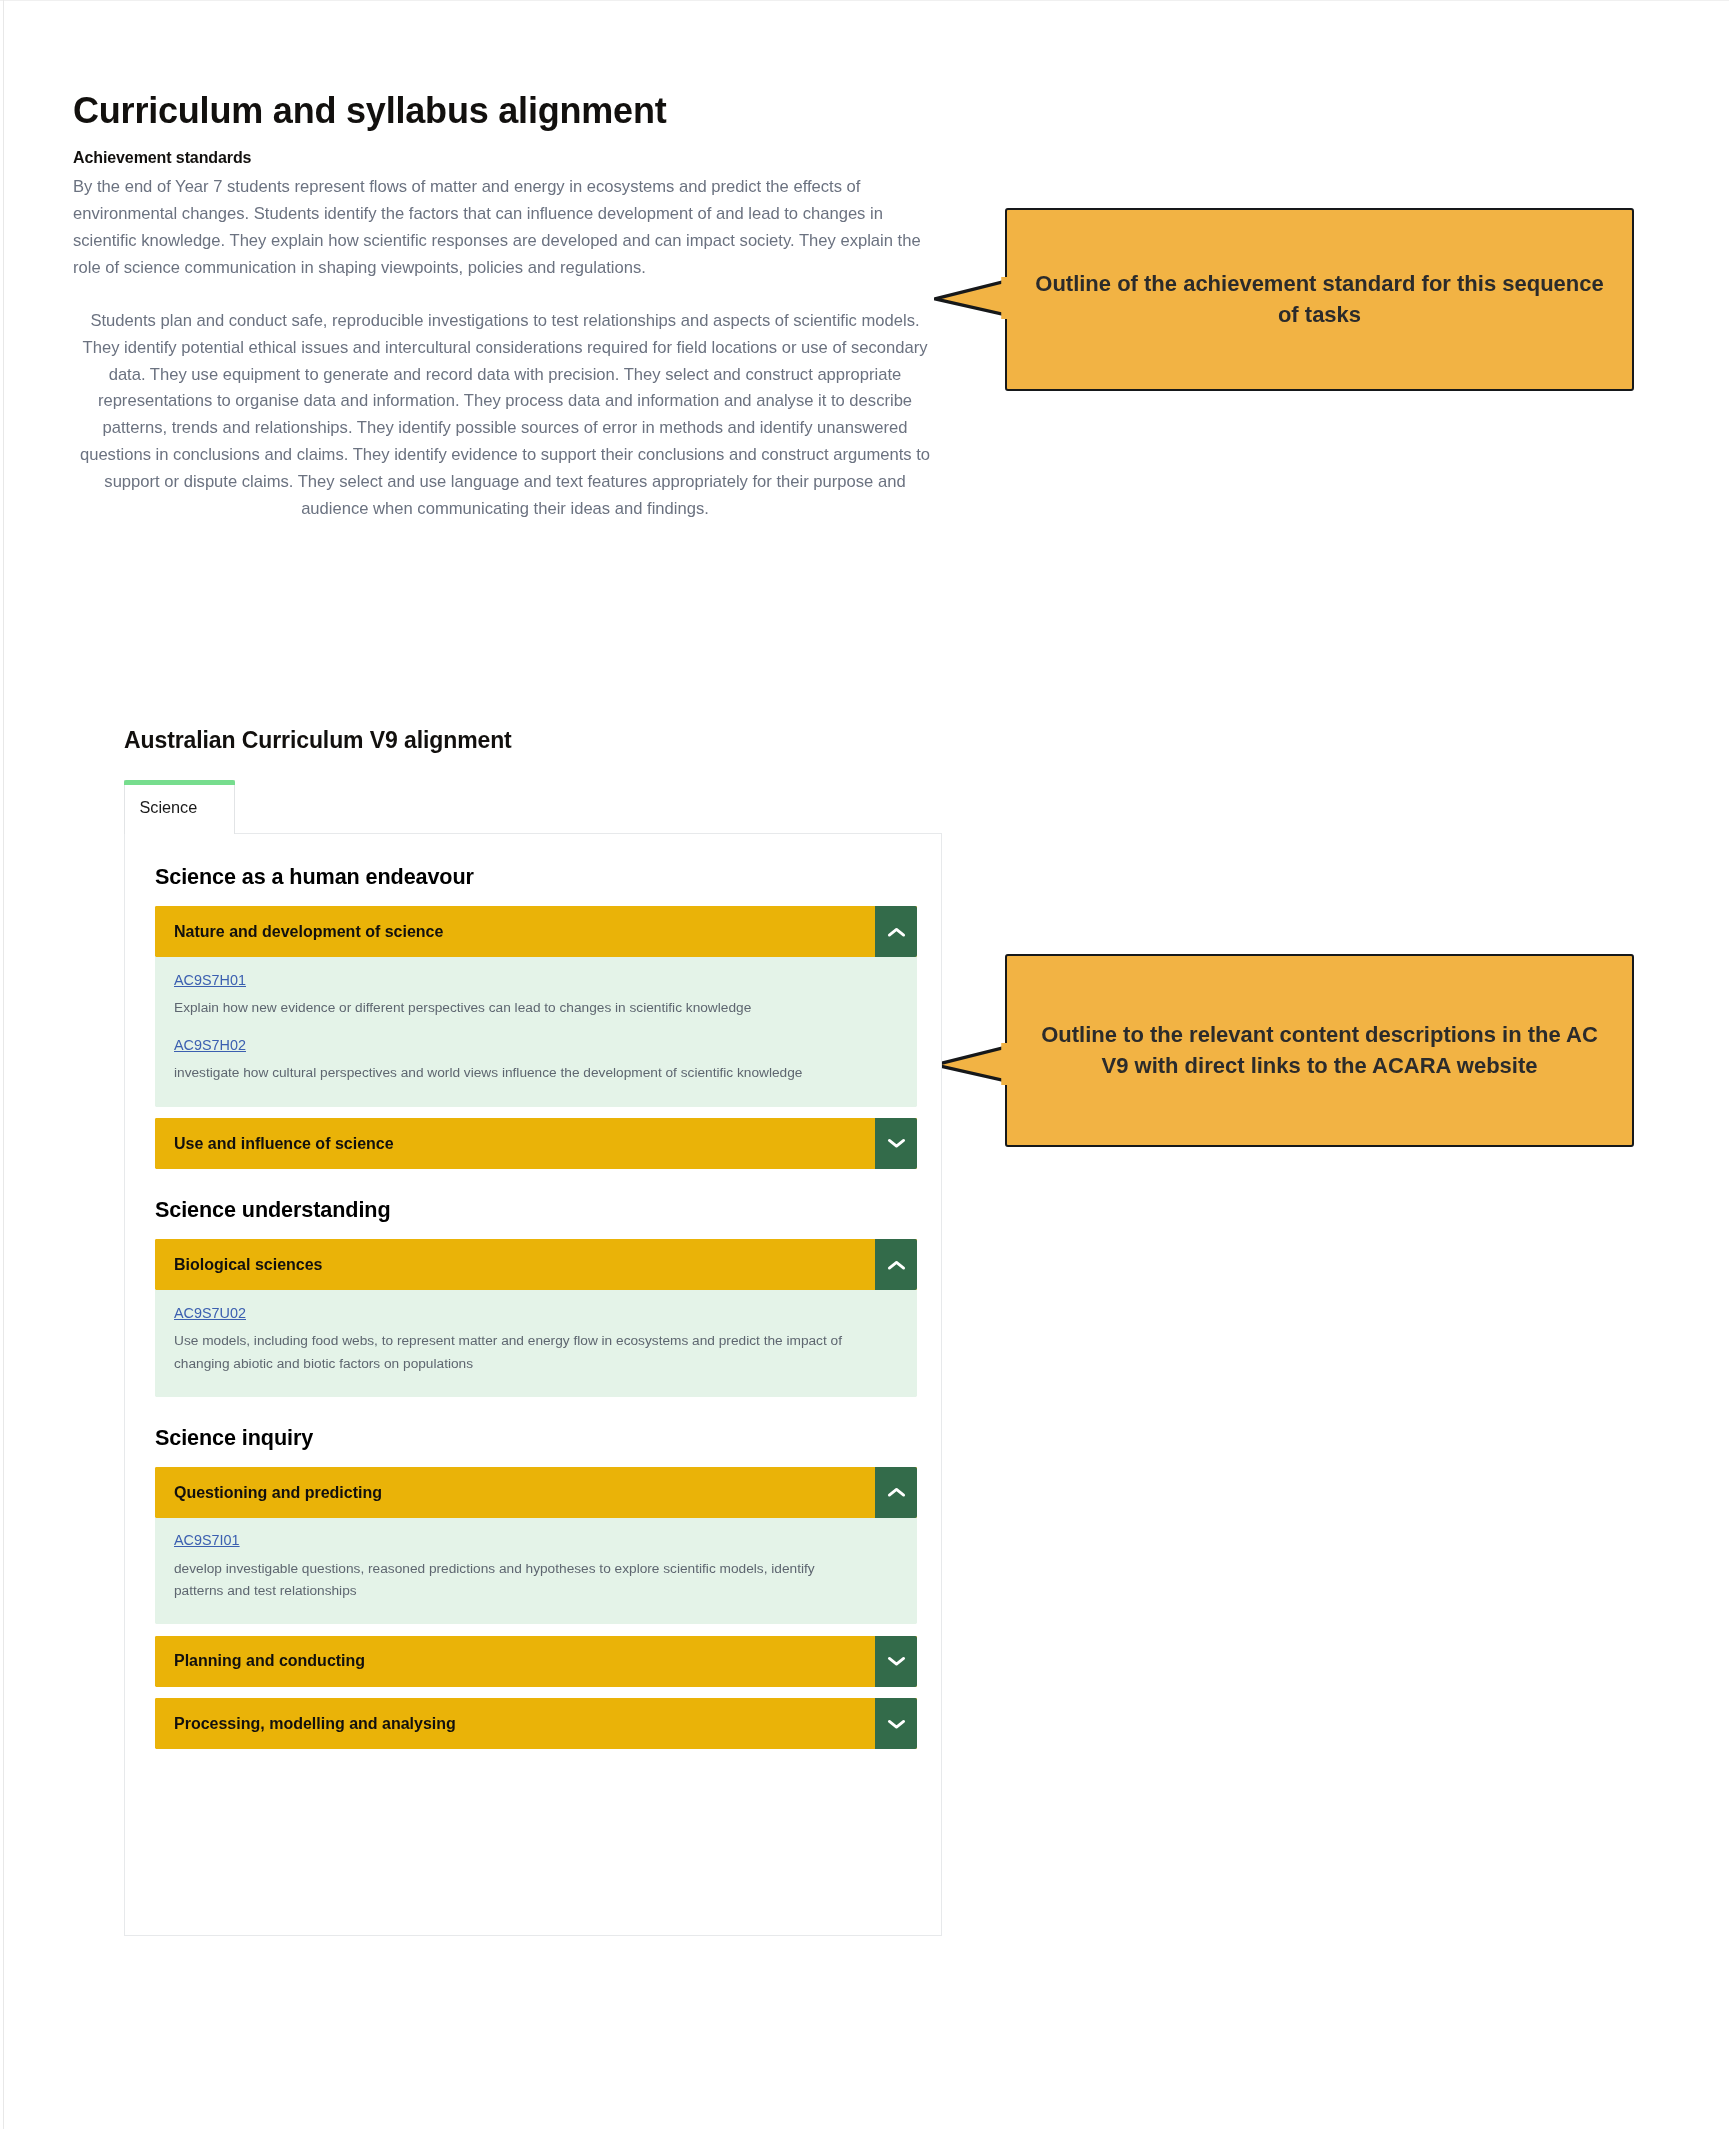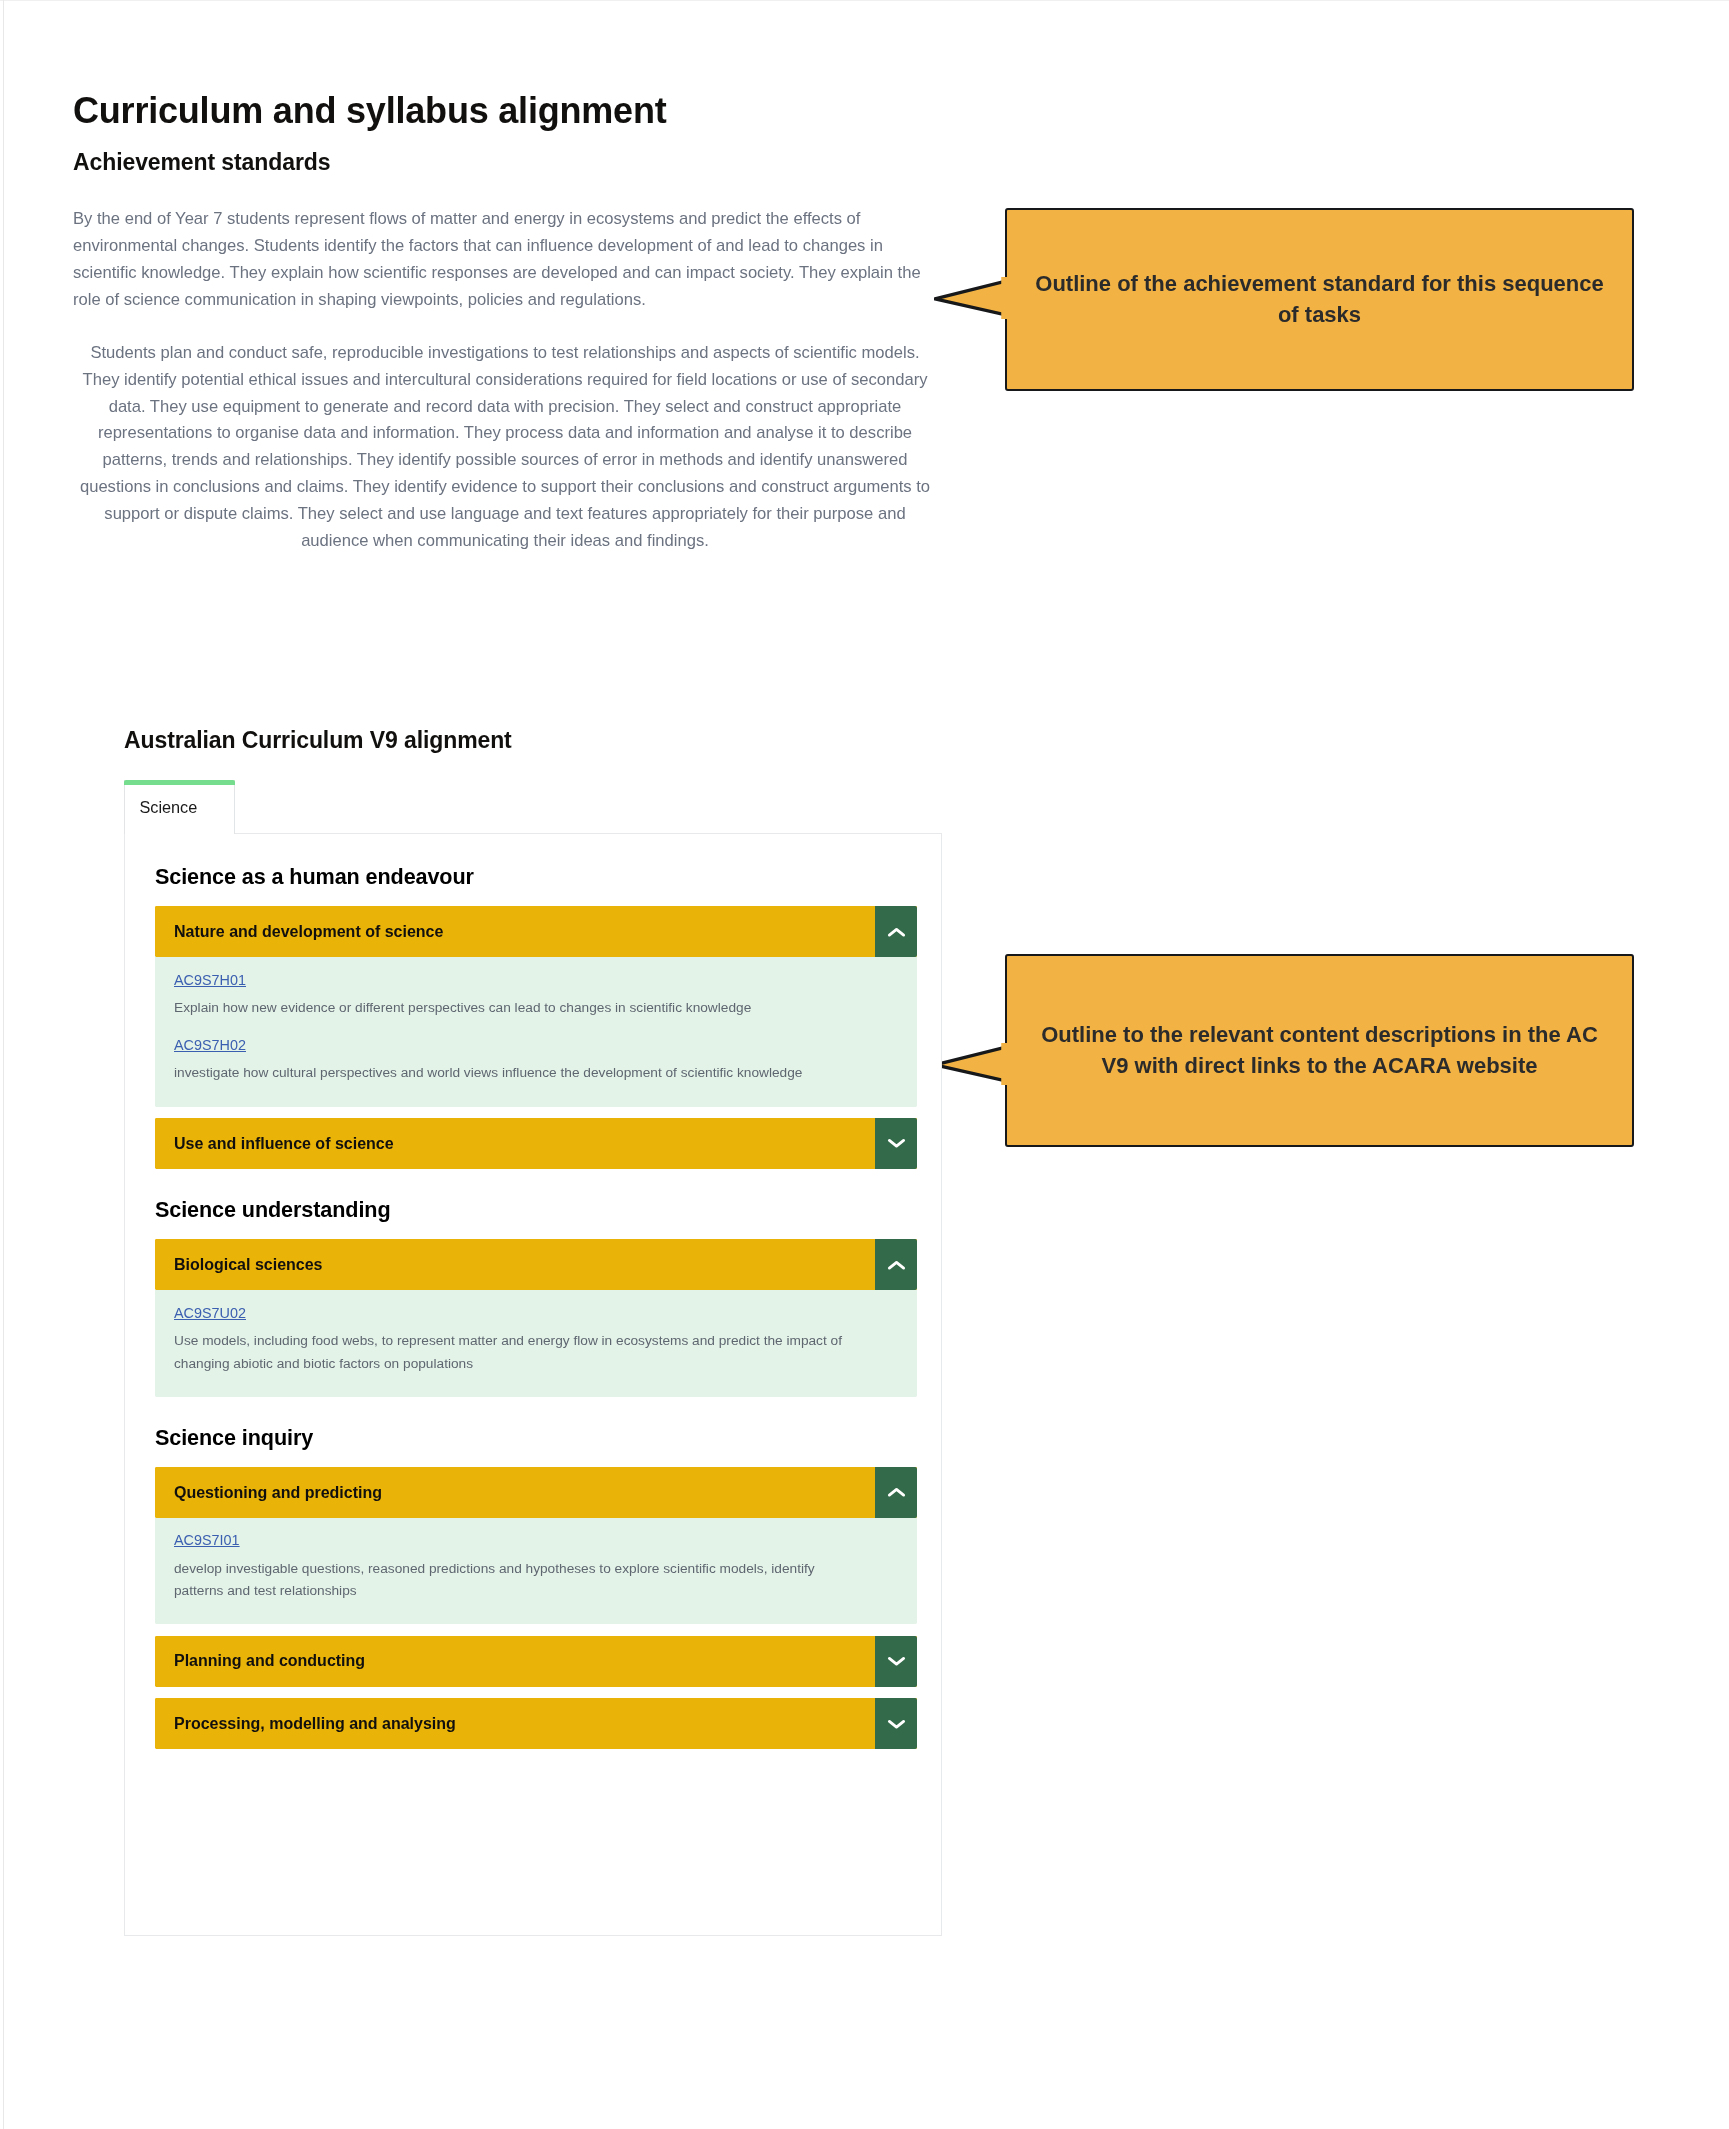--- a/index.html
+++ b/index.html
@@ -39,32 +39,32 @@
 
   .page-title {
     font-size: 36px;
     font-weight: 700;
     color: #12100e;
     letter-spacing: -0.2px;
     line-height: 1.12;
   }
 
   .section-title {
-    font-size: 23px;
+    font-size: 16px;
     font-weight: 700;
     color: #12100e;
     margin-top: 18px;
     letter-spacing: -0.1px;
   }
 
   .body-para {
     font-size: 16.6px;
     line-height: 1.62;
     color: #6b7280;
-    margin-top: 30px;
+    margin-top: 7px;
     max-width: 864px;
   }
   .body-para.second { margin-top: 26px; text-align: center; }
 
   
   .curric {
     position: absolute;
     left: 124px;
     top: 727px;
     width: 818px;

